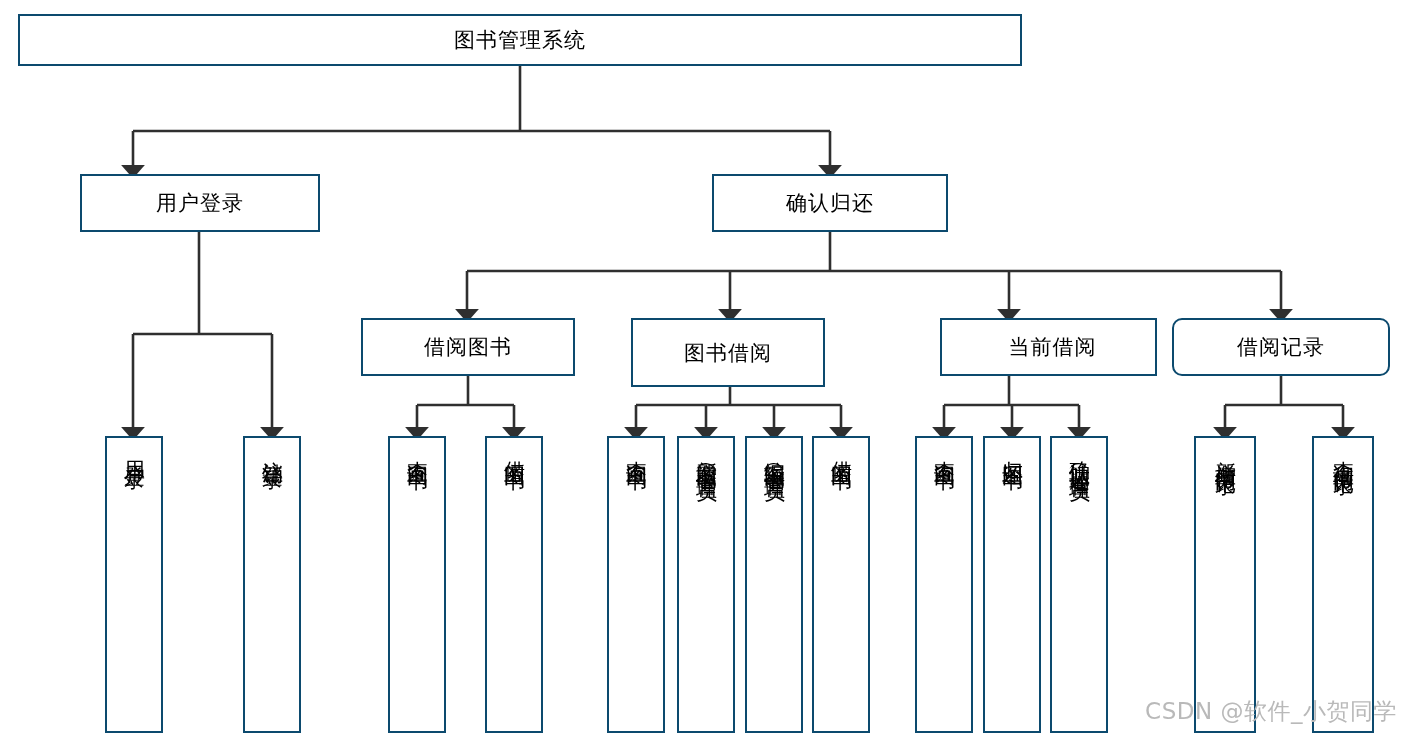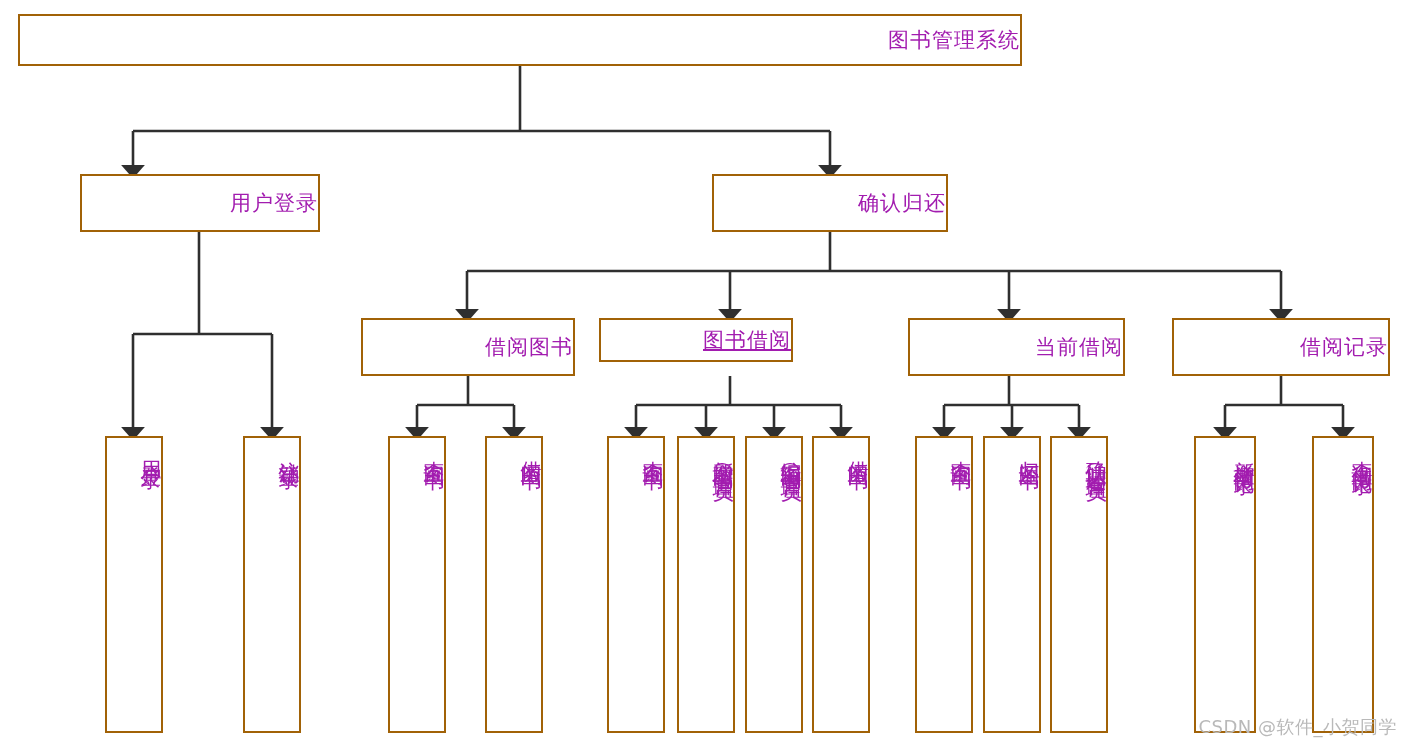--- a/index.html
+++ b/index.html
@@ -23,25 +23,25 @@
     left: 0;
     top: 0;
     width: 1405px;
     height: 747px;
     pointer-events: none;
   }
   .node {
     position: absolute;
     box-sizing: border-box;
     background: #ffffff;
-    border: 2px solid #a16207;
+    border: 2px solid #0c4a6e;
     display: flex;
     align-items: center;
-    justify-content: flex-end;
-    color: #a21caf;
+    justify-content: center;
+    color: #000000;
   }
   .node.h {
     font-size: 21px;
     letter-spacing: 1px;
   }
   .node.v {
     font-size: 21px;
     padding-top: 6px;
     padding-bottom: 6px;
     align-items: flex-start;
@@ -50,22 +50,22 @@
     writing-mode: vertical-rl;
     text-orientation: upright;
     letter-spacing: 3px;
     line-height: 1;
     display: block;
     white-space: nowrap;
   }
   .watermark {
     position: absolute;
     right: 8px;
-    bottom: 8px;
-    font-size: 18px;
+    bottom: 20px;
+    font-size: 23px;
     color: #b9b9b9;
     letter-spacing: 0.5px;
     white-space: nowrap;
   }
 </style>
 </head>
 <body>
 
 <div id="canvas">
 
@@ -126,27 +126,27 @@
   <div class="node h" style="left:80px;top:174px;width:240px;height:58px;">
     <span>用户登录</span>
   </div>
   <div class="node h" style="left:712px;top:174px;width:236px;height:58px;">
     <span>确认归还</span>
   </div>
 
   <div class="node h" style="left:361px;top:318px;width:214px;height:58px;">
     <span>借阅图书</span>
   </div>
-  <div class="node h" style="left:599px;top:318px;width:194px;height:44px;text-decoration:underline;">
+  <div class="node h" style="left:631px;top:318px;width:194px;height:69px;">
     <span>图书借阅</span>
   </div>
-  <div class="node h" style="left:908px;top:318px;width:217px;height:58px;padding-left:8px;">
+  <div class="node h" style="left:940px;top:318px;width:217px;height:58px;padding-left:8px;">
     <span>当前借阅</span>
   </div>
-  <div class="node h" style="left:1172px;top:318px;width:218px;height:58px;">
+  <div class="node h" style="left:1172px;top:318px;width:218px;height:58px;border-radius:10px;">
     <span>借阅记录</span>
   </div>
 
   <div class="node v" style="left:105px;top:436px;width:58px;height:297px;">
     <span class="vtext">用户登录</span>
   </div>
   <div class="node v" style="left:243px;top:436px;width:58px;height:297px;">
     <span class="vtext">注销登录</span>
   </div>
 

